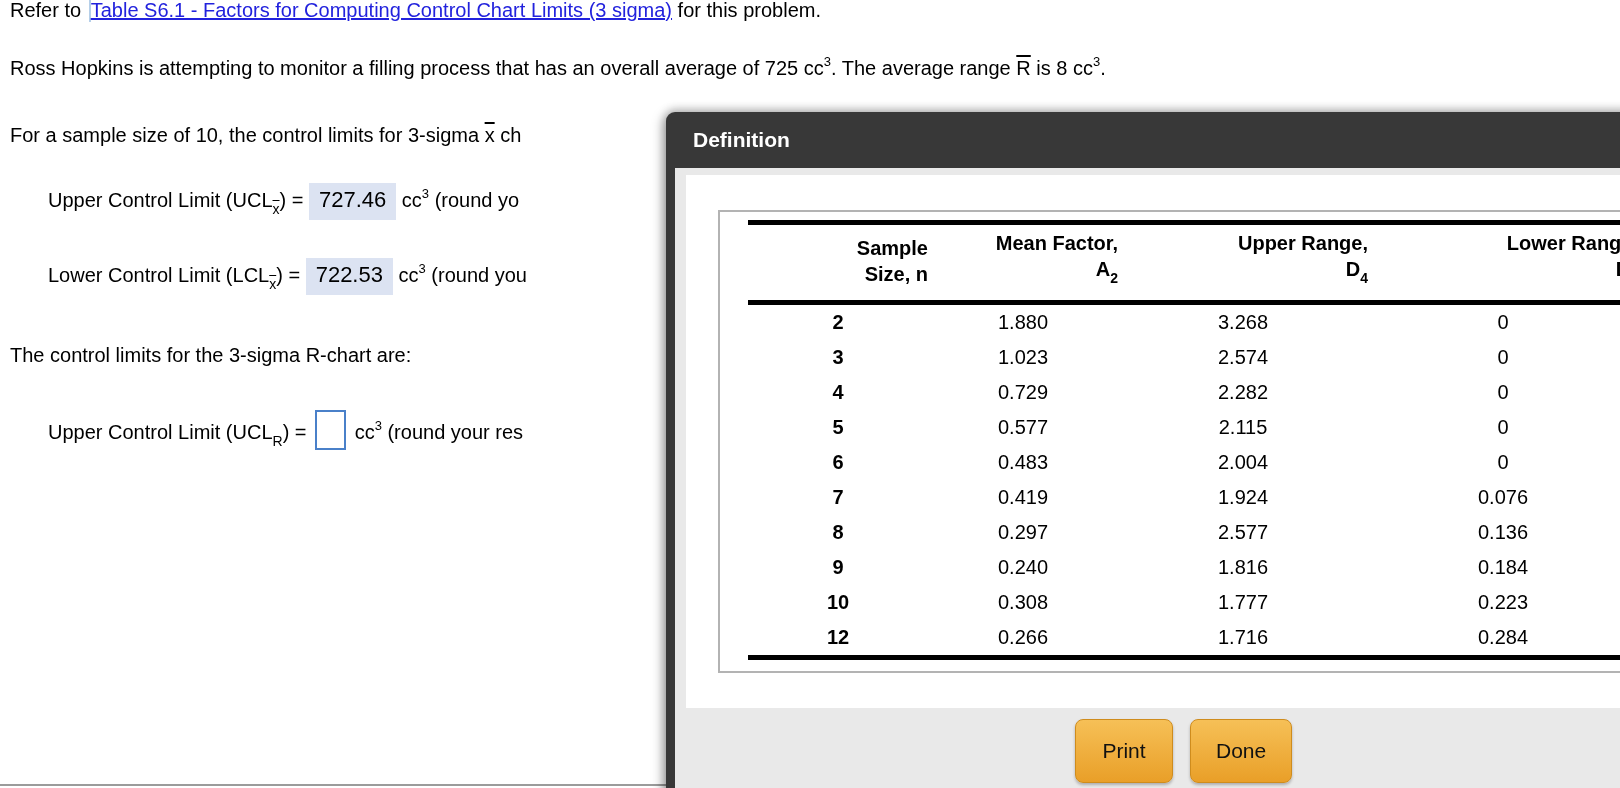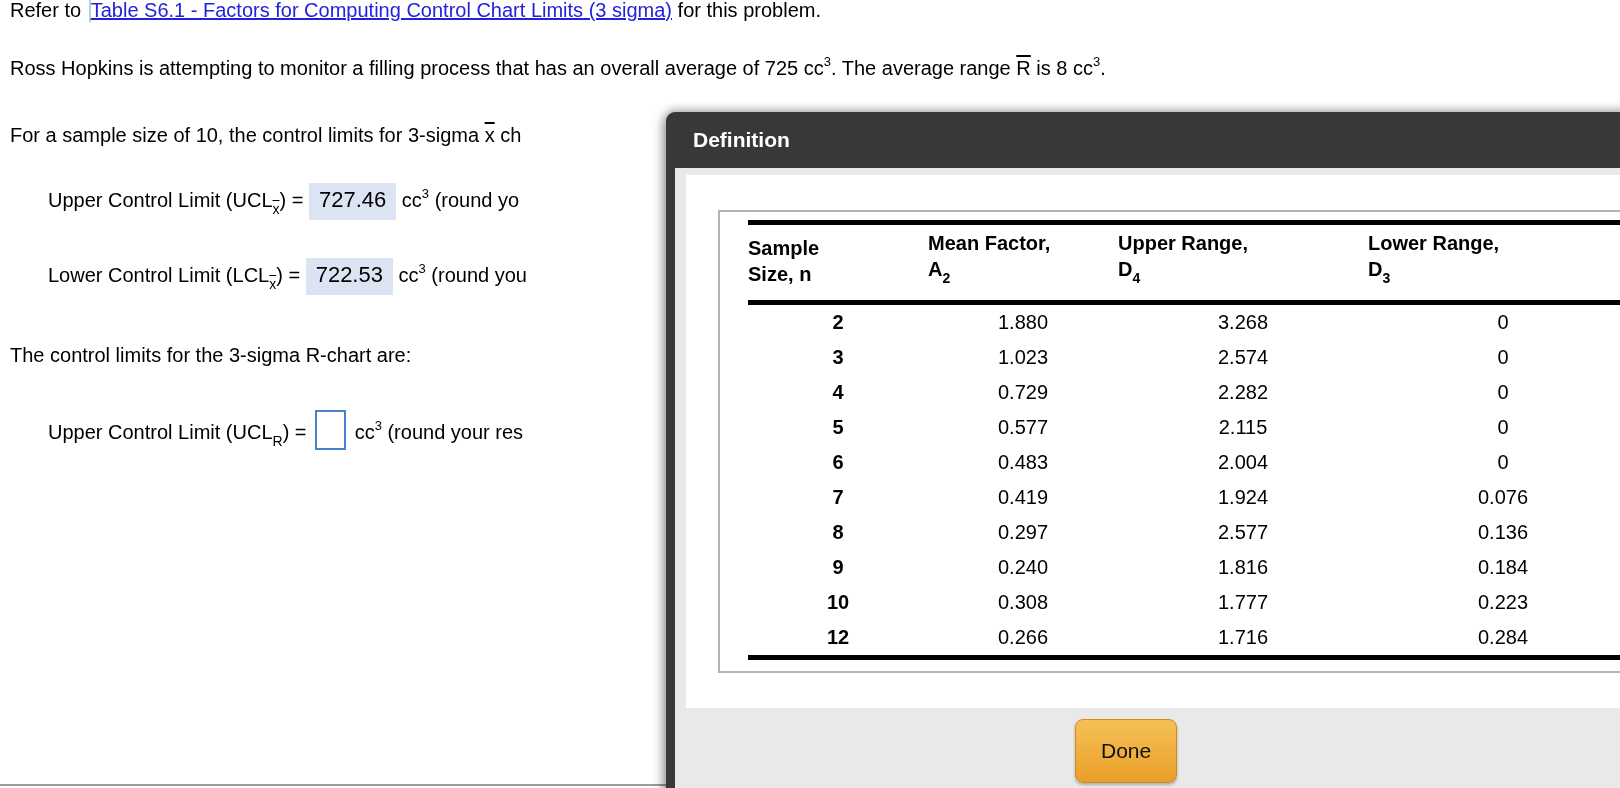--- a/index.html
+++ b/index.html
@@ -67,21 +67,21 @@
   .factors-table{
     border-collapse:collapse;table-layout:fixed;width:890px;
     font-size:20px;color:#000;
   }
   .factors-table th:nth-child(1),.factors-table td:nth-child(1){width:180px;}
   .factors-table th:nth-child(2),.factors-table td:nth-child(2){width:190px;}
   .factors-table th:nth-child(3),.factors-table td:nth-child(3){width:250px;}
   .factors-table th:nth-child(4),.factors-table td:nth-child(4){width:270px;}
   .factors-table th{
     border-top:5px solid #000;border-bottom:5px solid #000;
-    font-weight:bold;text-align:left;padding:5px 0 9px;line-height:26px;
+    font-weight:bold;text-align:right;padding:5px 0 9px;line-height:26px;
   }
   .factors-table td{
     text-align:center;padding:0;height:35px;line-height:35px;
   }
   .factors-table tbody tr:last-child td{border-bottom:5px solid #000;}
   .factors-table td.sample-col{font-weight:bold;}
 
   .popup-footer{
     height:80px;box-sizing:border-box;display:flex;align-items:flex-start;
     gap:17px;padding:11px 0 0 400px;
@@ -182,16 +182,17 @@
                 <td class="sample-col">12</td>
                 <td>0.266</td>
                 <td>1.716</td>
                 <td>0.284</td>
               </tr>
             </tbody>
         </table>
       </div>
     </div>
     <div class="popup-footer">
+      <button class="popup-btn">Print</button>
       <button class="popup-btn">Done</button>
     </div>
   </div>
 </div>
 
 </body></html>

